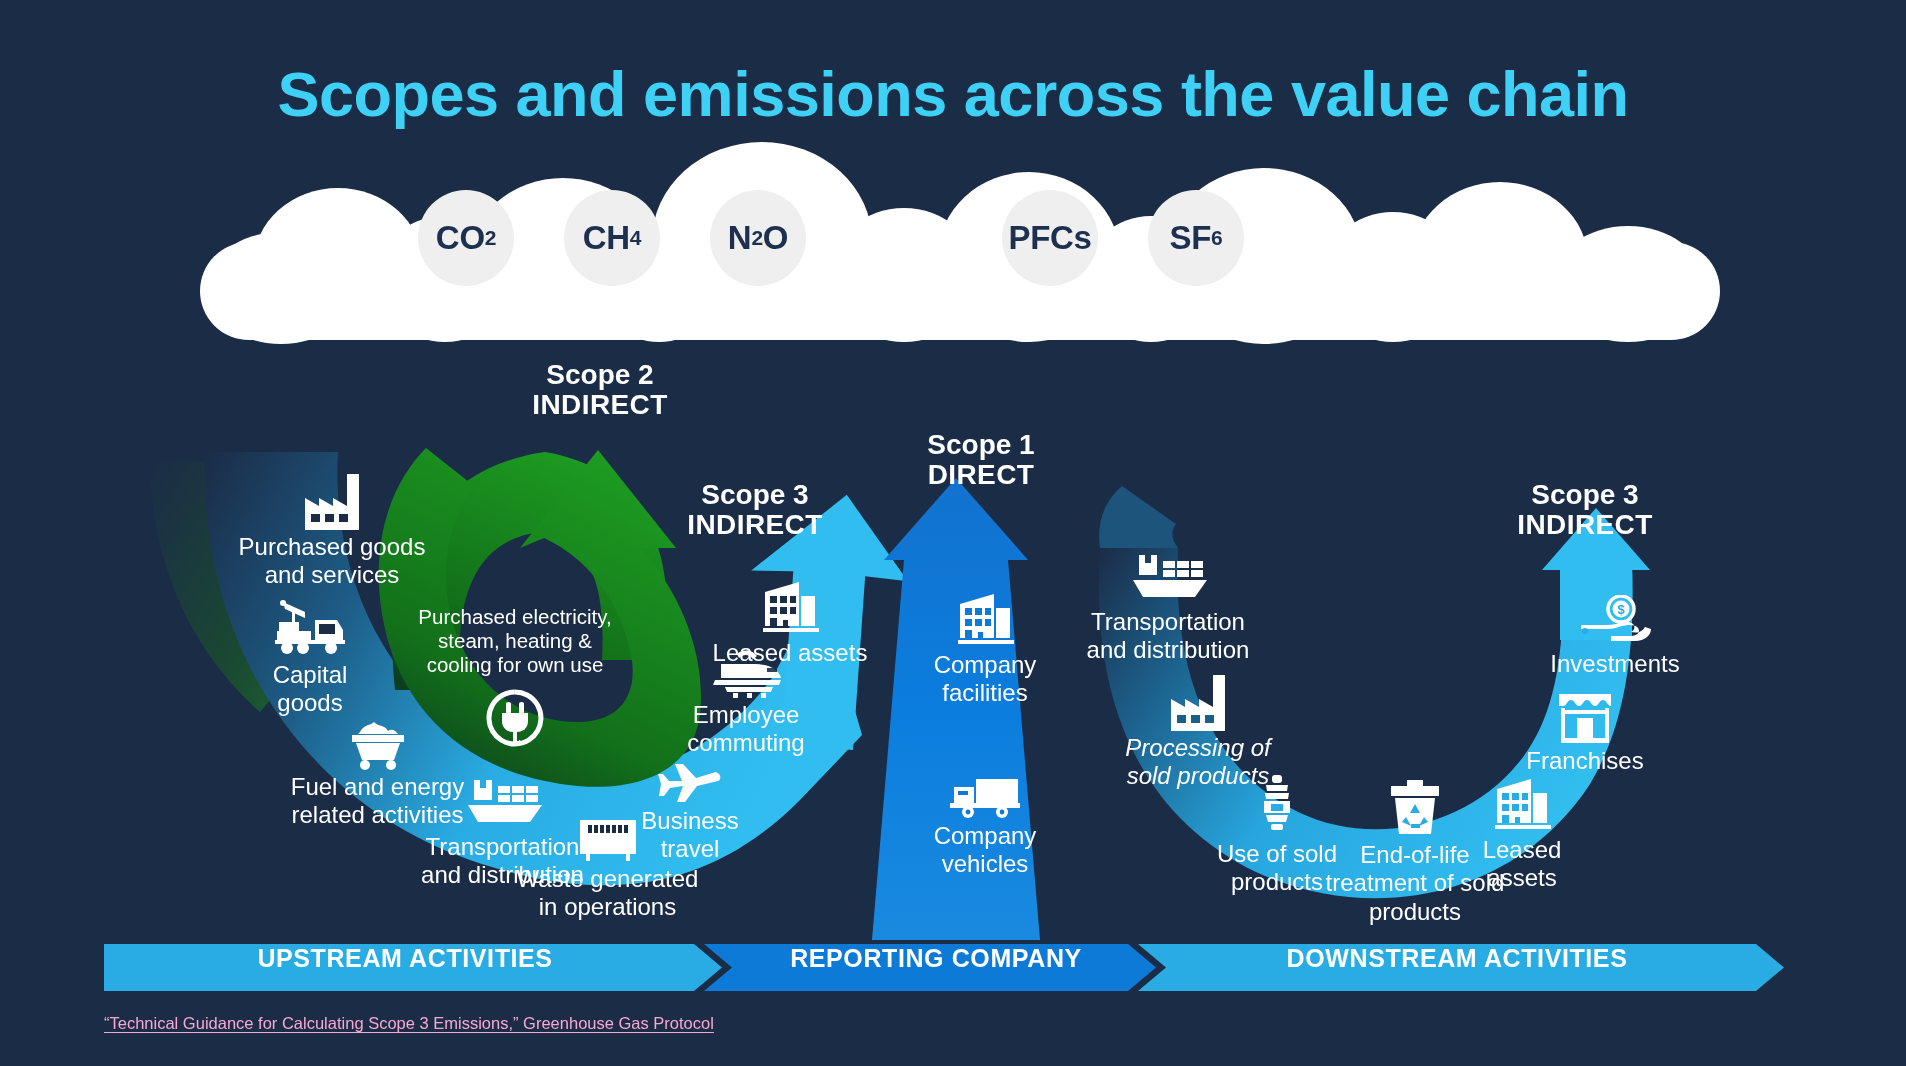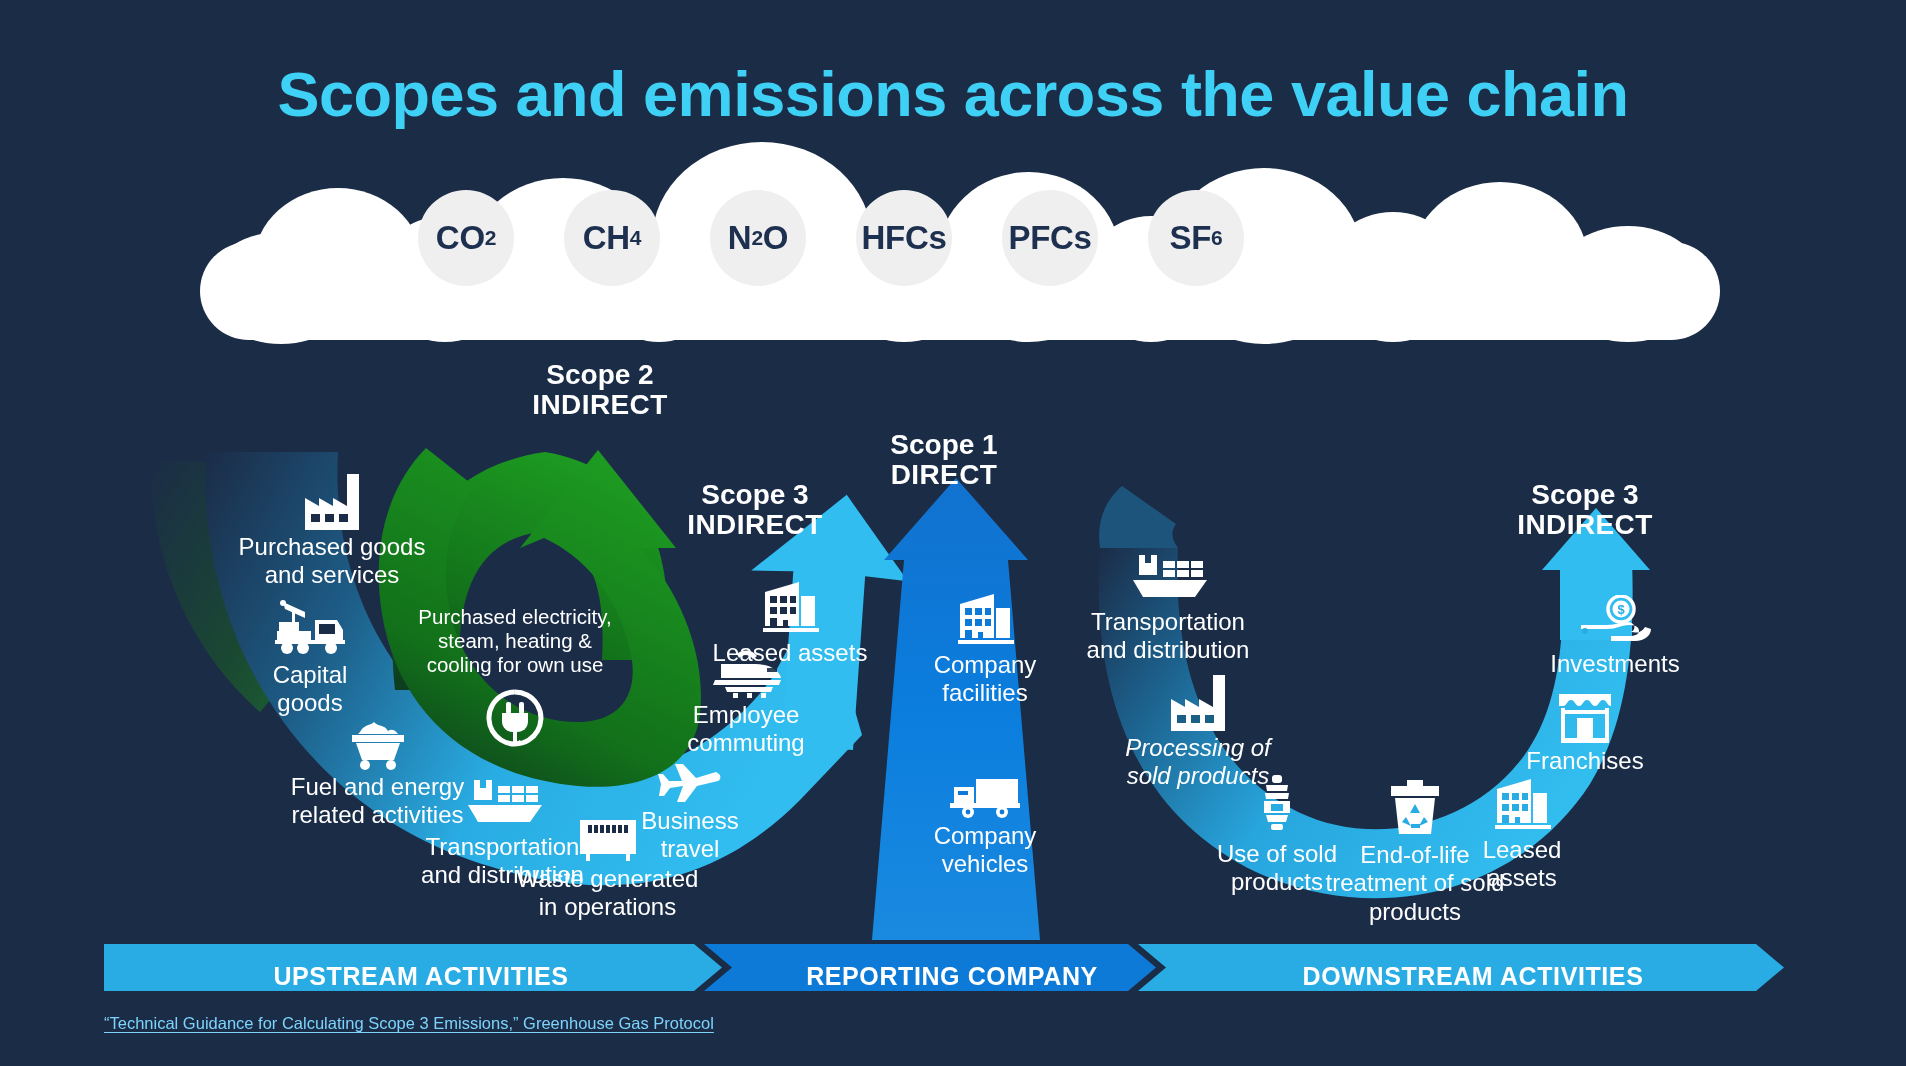--- a/index.html
+++ b/index.html
@@ -31,55 +31,55 @@
     z-index:6;
   }
   .gas-bubble sub{font-size:21px;vertical-align:-0.25em;}
 
   
   .scope-head{position:absolute;text-align:center;line-height:1.08;z-index:9;}
   .scope-head .l1{font-size:28px;font-weight:700;display:block;}
   .scope-head .l2{font-size:28px;font-weight:600;display:block;letter-spacing:0.4px;}
 
   #scope2-head{left:485px;top:360px;width:230px;}
-  #scope1-head{left:829px;top:430px;width:230px;}
+  #scope1-head{left:866px;top:430px;width:230px;}
   #scope3up-head{left:640px;top:480px;width:230px;}
   #scope3down-head{left:1470px;top:480px;width:230px;}
 
   
   #arcs{position:absolute;left:0;top:0;width:1906px;height:1066px;}
 
   
   .node{position:absolute;text-align:center;z-index:8;}
   .node .cap{
     display:block;font-size:24px;line-height:1.18;color:#ffffff;
     font-weight:400;white-space:pre-line;
   }
   .node .ico{display:block;margin:0 auto 3px auto;}
   .node.green-cap .cap{font-size:20.5px;}
 
   
   #bottom-bar{position:absolute;left:104px;top:944px;width:1680px;height:47px;z-index:10;}
   .band{
-    position:absolute;height:47px;display:flex;align-items:flex-end;justify-content:center;
-    font-size:25px;font-weight:700;letter-spacing:0.6px;color:#ffffff;padding-left:16px;
+    position:absolute;height:47px;display:flex;align-items:flex-start;justify-content:center;
+    font-size:25px;font-weight:700;letter-spacing:0.6px;color:#ffffff;
   }
   #band-up{left:0;width:618px;background:#29ace3;
      clip-path:polygon(0 0,590px 0,618px 50%,590px 100%,0 100%);}
   #band-rep{left:600px;width:452px;background:#0c7ad6;
      clip-path:polygon(0 0,424px 0,452px 50%,424px 100%,0 100%,28px 50%);}
   #band-down{left:1034px;width:646px;background:#29ace3;
      clip-path:polygon(0 0,618px 0,646px 50%,618px 100%,0 100%,28px 50%);}
   #band-up span{transform:translateX(-8px);}
   #band-rep span{transform:translateX(6px);}
   #band-down span{transform:translateX(-4px);}
 
   
   #footnote{
-    position:absolute;left:104px;top:1014px;font-size:16.5px;color:#7dd3fc;
+    position:absolute;left:104px;top:1014px;font-size:16.5px;color:#f9a8d4;
     text-decoration:underline;text-underline-offset:3px;
   }
 </style>
 </head>
 <body>
 
 <div class="stage">
 
   <div id="title">Scopes and emissions across the value chain</div>
 
@@ -104,23 +104,20 @@
         <sub>2</sub>
     </div>
     <div class="gas-bubble" style="left:364px;top:30px;">
       <span>CH</span>
         <sub>4</sub>
     </div>
     <div class="gas-bubble" style="left:510px;top:30px;">
       <span>N</span>
         <sub>2</sub>
         <span>O</span>
-    </div>
-    <div class="gas-bubble" style="left:656px;top:30px;">
-      <span>HFCs</span>
     </div>
     <div class="gas-bubble" style="left:802px;top:30px;">
       <span>PFCs</span>
     </div>
     <div class="gas-bubble" style="left:948px;top:30px;">
       <span>SF</span>
         <sub>6</sub>
     </div>
   </div>
 

